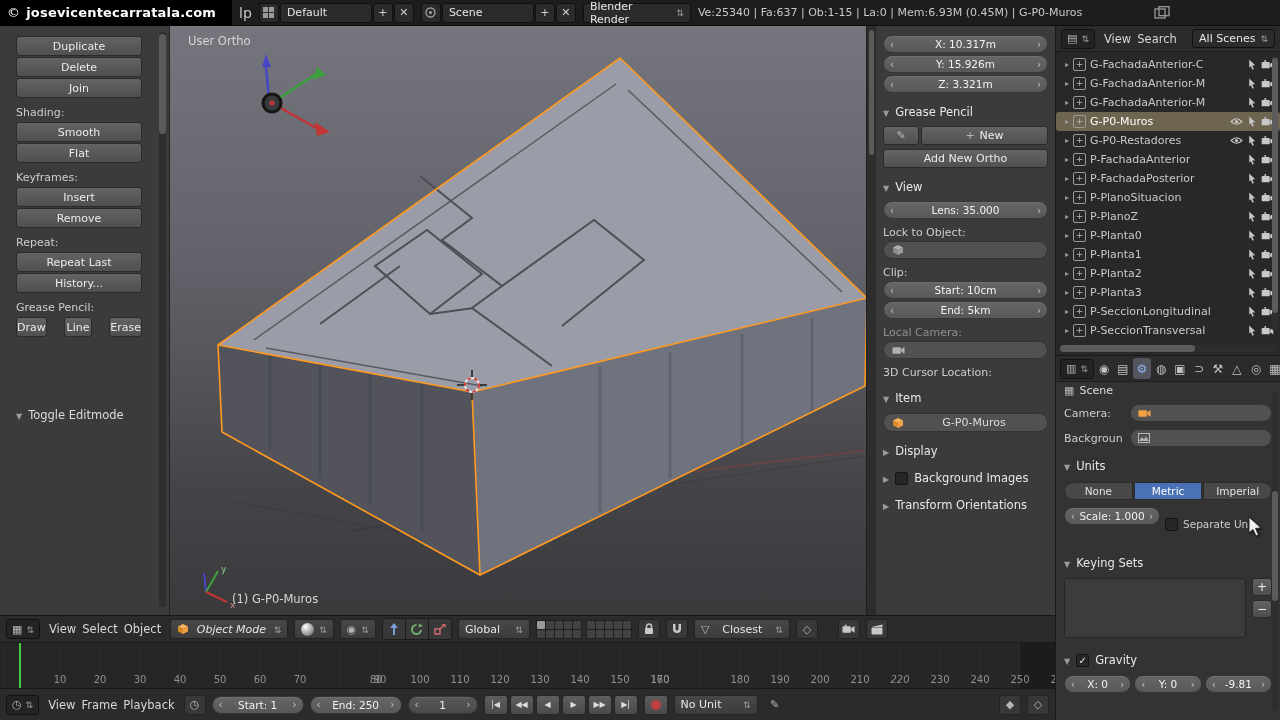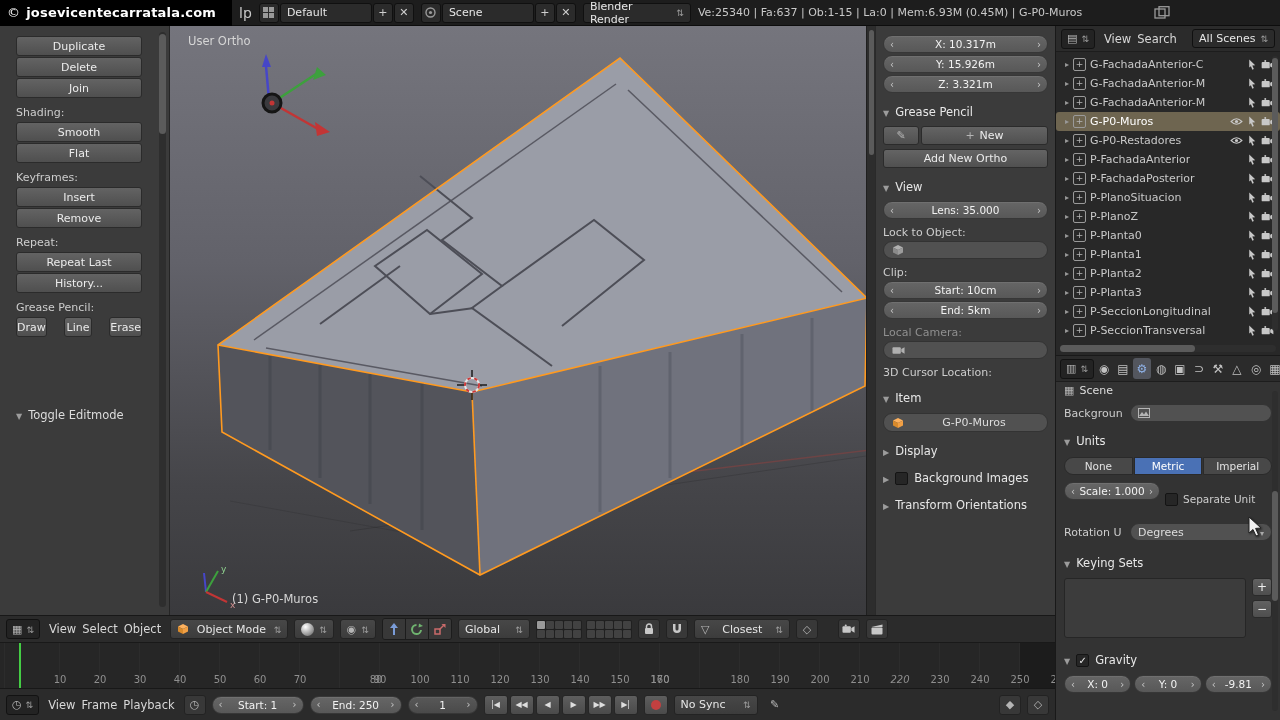--- a/index.html
+++ b/index.html
@@ -703,20 +703,29 @@
           <div class="ptab">◎</div>
           <div class="ptab">▦</div>
         </div>
     </div>
     <div class="pcontent">
       <div class="crumb">
         <span class="gicon">▦</span>
         <span>Scene</span>
       </div>
       <div class="prow">
+        <span class="plab">Camera:</span>
+        <div class="pfield">
+          <svg width="13" height="10" viewBox="0 0 14 10">
+              <rect x="0.5" y="2" width="9" height="7" rx="1" fill="#f2a044"></rect>
+              <path d="M10,4 L13.5,2 V9 L10,7 Z" fill="#f2a044"></path>
+            </svg>
+        </div>
+      </div>
+      <div class="prow">
         <span class="plab">Backgroun</span>
         <div class="pfield">
           <svg width="12" height="10" viewBox="0 0 12 10">
               <rect x="0.5" y="0.5" width="11" height="9" fill="none" stroke="#b5b5b5"></rect>
               <path d="M1,8 L4,4 L6,6.5 L8,3.5 L11,8 Z" fill="#b5b5b5"></path>
             </svg>
         </div>
       </div>
 
       <div class="phdr">
@@ -726,27 +735,20 @@
       <div class="seggrp">
           <div class="seg">None</div>
           <div class="seg active">Metric</div>
           <div class="seg">Imperial</div>
         </div>
       <div class="prow" style="gap:5px;">
         <div class="numfield" style="width:96px;margin-bottom:16px;">Scale: 1.000</div>
         <span class="cb"></span>
         <span style="font-size:10.5px;color:#cdcdcd;">Separate Unit</span>
       </div>
-      <div class="prow">
-        <span class="plab">Rotation U</span>
-        <div class="pfield" style="justify-content:space-between;">
-          <span>Degrees</span>
-          <span class="ddsm"></span>
-        </div>
-      </div>
 
       <div class="phdr" style="margin-top:14px;">
         <span class="tri-open"></span>
         <span>Keying Sets</span>
       </div>
       <div class="prow" style="align-items:flex-start;">
         <div class="listbox"></div>
         <div class="pm-col">
           <div class="pmbtn">+</div>
           <div class="pmbtn">−</div>
@@ -772,21 +774,21 @@
   <div id="v3dheader" class="abs">
     <div class="edsel">
       <span class="gicon">▦</span>
       <span class="dd"></span>
     </div>
     <div style="display:flex;">
         <div class="hmenu">View</div>
         <div class="hmenu">Select</div>
         <div class="hmenu">Object</div>
       </div>
-    <div class="hfield" style="width:118px;justify-content:space-between;">
+    <div class="hfield" style="width:118px;justify-content:space-between;font-style:italic;">
       <svg class="cubeicon" viewBox="0 0 12 12">
           <polygon points="6,1 11,3.5 6,6 1,3.5" fill="#ffb25e"></polygon>
           <polygon points="1,3.5 6,6 6,11 1,8.5" fill="#d98a2b"></polygon>
           <polygon points="11,3.5 6,6 6,11 11,8.5" fill="#f2a044"></polygon>
         </svg>
       <span>Object Mode</span>
       <span class="dd"></span>
     </div>
     <div class="hfield">
       <span class="sphere"></span>
@@ -934,21 +936,21 @@
         <div class="sqbtn2">◀◀</div>
         <div class="sqbtn2">◀</div>
         <div class="sqbtn2">▶</div>
         <div class="sqbtn2">▶▶</div>
         <div class="sqbtn2">▶|</div>
       </div>
     <div class="sqbtn2">
       <span class="recdot" style="background: rgb(194, 64, 64);"></span>
     </div>
     <div class="hfield" style="width:84px;justify-content:space-between;">
-      <span>No Sync</span>
+      <span>No Unit</span>
       <span class="dd"></span>
     </div>
     <div class="iconbtn" style="border:none;background:none;">
       <span class="gicon">✎</span>
     </div>
     <span style="flex:1;"></span>
     <div class="iconbtn">
       <span class="gicon">◆</span>
     </div>
     <div class="iconbtn">

